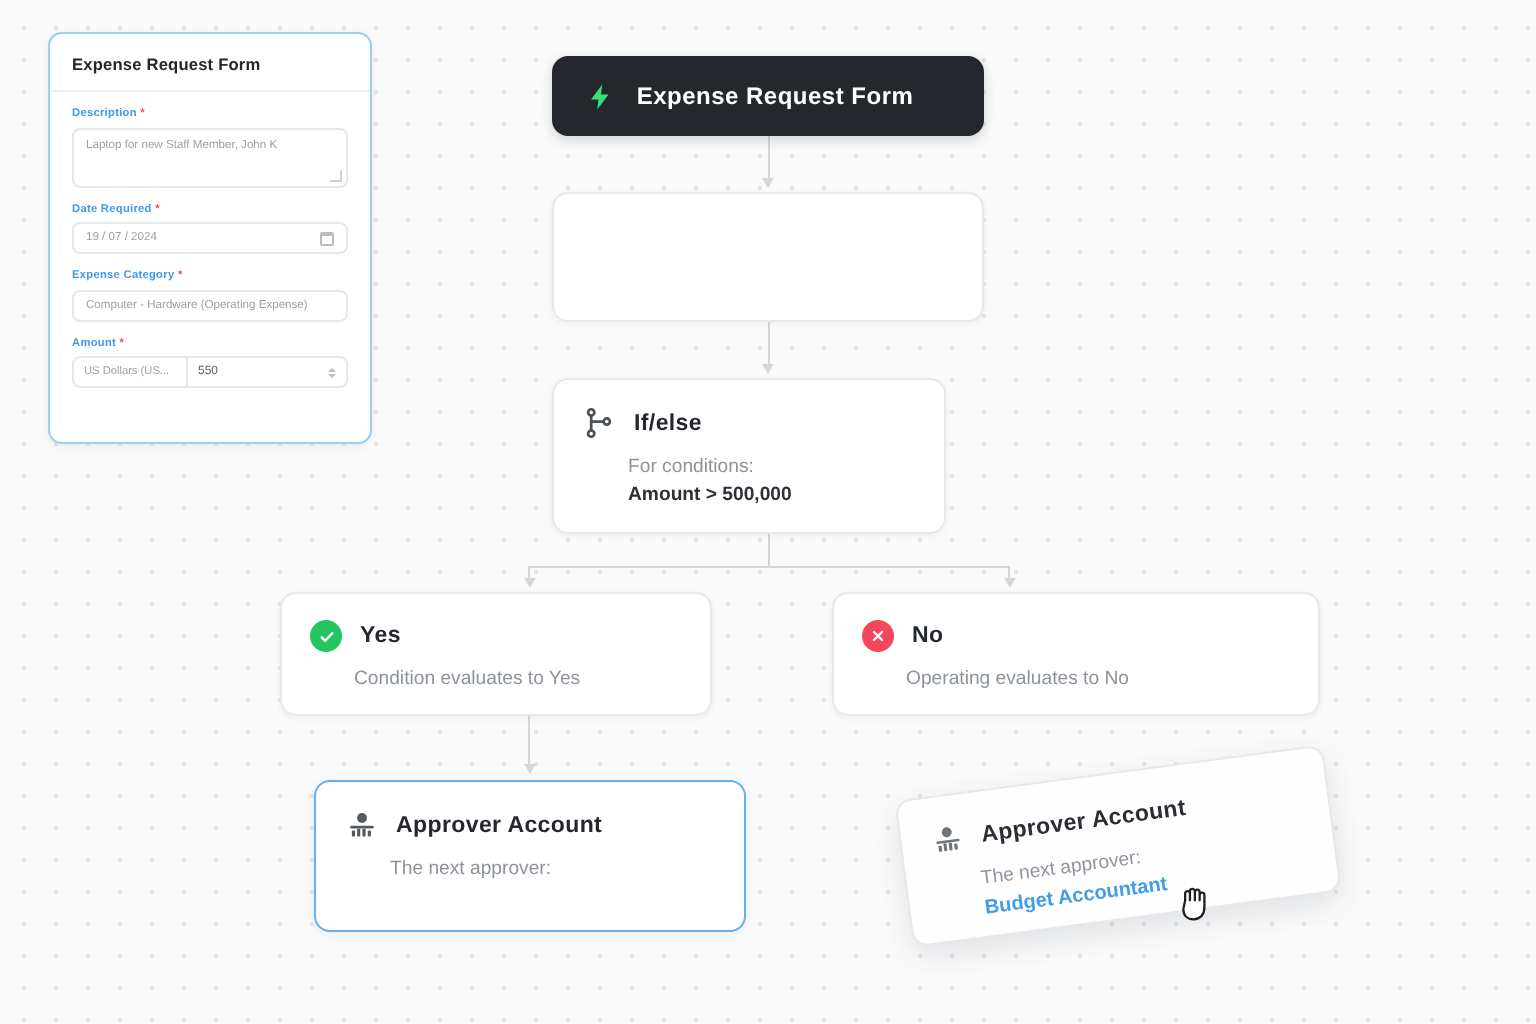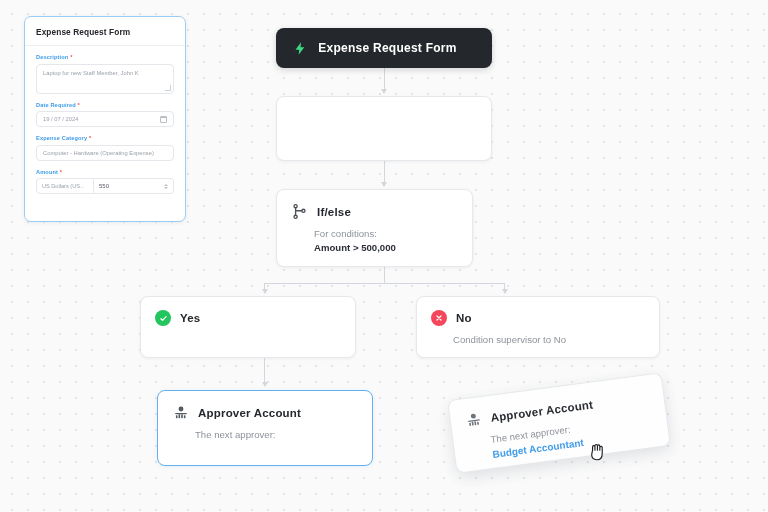--- a/index.html
+++ b/index.html
@@ -267,32 +267,33 @@
 
 <div class="node" id="node-yes">
   <div class="node-head">
     <span class="badge green">
       <svg width="9" height="9" viewBox="0 0 24 24" fill="none" stroke="#fff" stroke-width="3.4" stroke-linecap="round" stroke-linejoin="round">
           <path d="M5 12.5l4.6 4.5L19 7"></path>
         </svg>
     </span>
     <span class="node-title">Yes</span>
   </div>
+  <div class="node-sub" style="padding-left:36px;">Condition evaluates to Yes</div>
 </div>
 
 <div class="node" id="node-no">
   <div class="node-head">
     <span class="badge red">
       <svg width="8" height="8" viewBox="0 0 24 24" fill="none" stroke="#fff" stroke-width="3.6" stroke-linecap="round">
           <path d="M6 6l12 12M18 6L6 18"></path>
         </svg>
     </span>
     <span class="node-title">No</span>
   </div>
-  <div class="node-sub" style="padding-left:36px;">Condition supervisor to No</div>
+  <div class="node-sub" style="padding-left:36px;">Operating evaluates to No</div>
 </div>
 
 <div class="node" id="node-approver-yes">
   <div class="node-head">
     <span class="ic">
       <svg width="16" height="16" viewBox="0 0 24 24" fill="#5b6views">
           <g fill="#545a62">
         <circle cx="12" cy="6" r="3.7"></circle>
         <rect x="4.4" y="15.3" width="2.4" height="4.6" rx=".7"></rect>
         <rect x="8.3" y="14" width="2.4" height="5.9" rx=".7"></rect>

